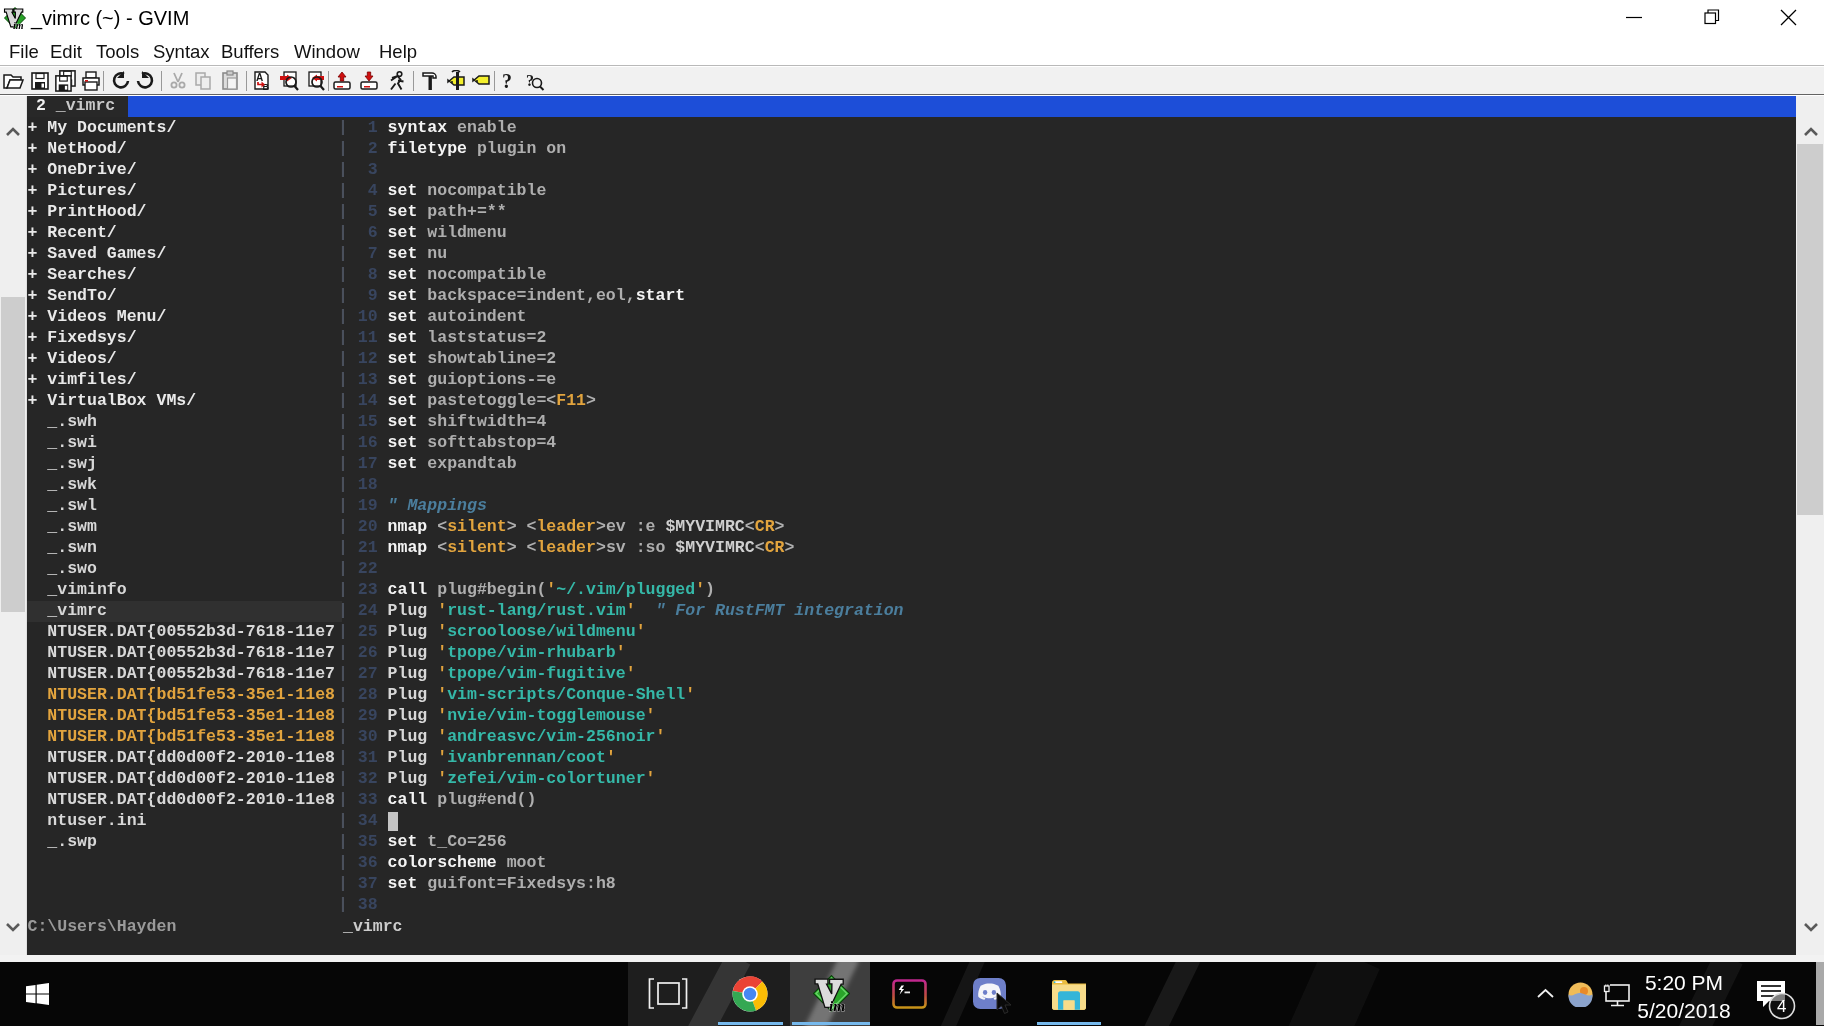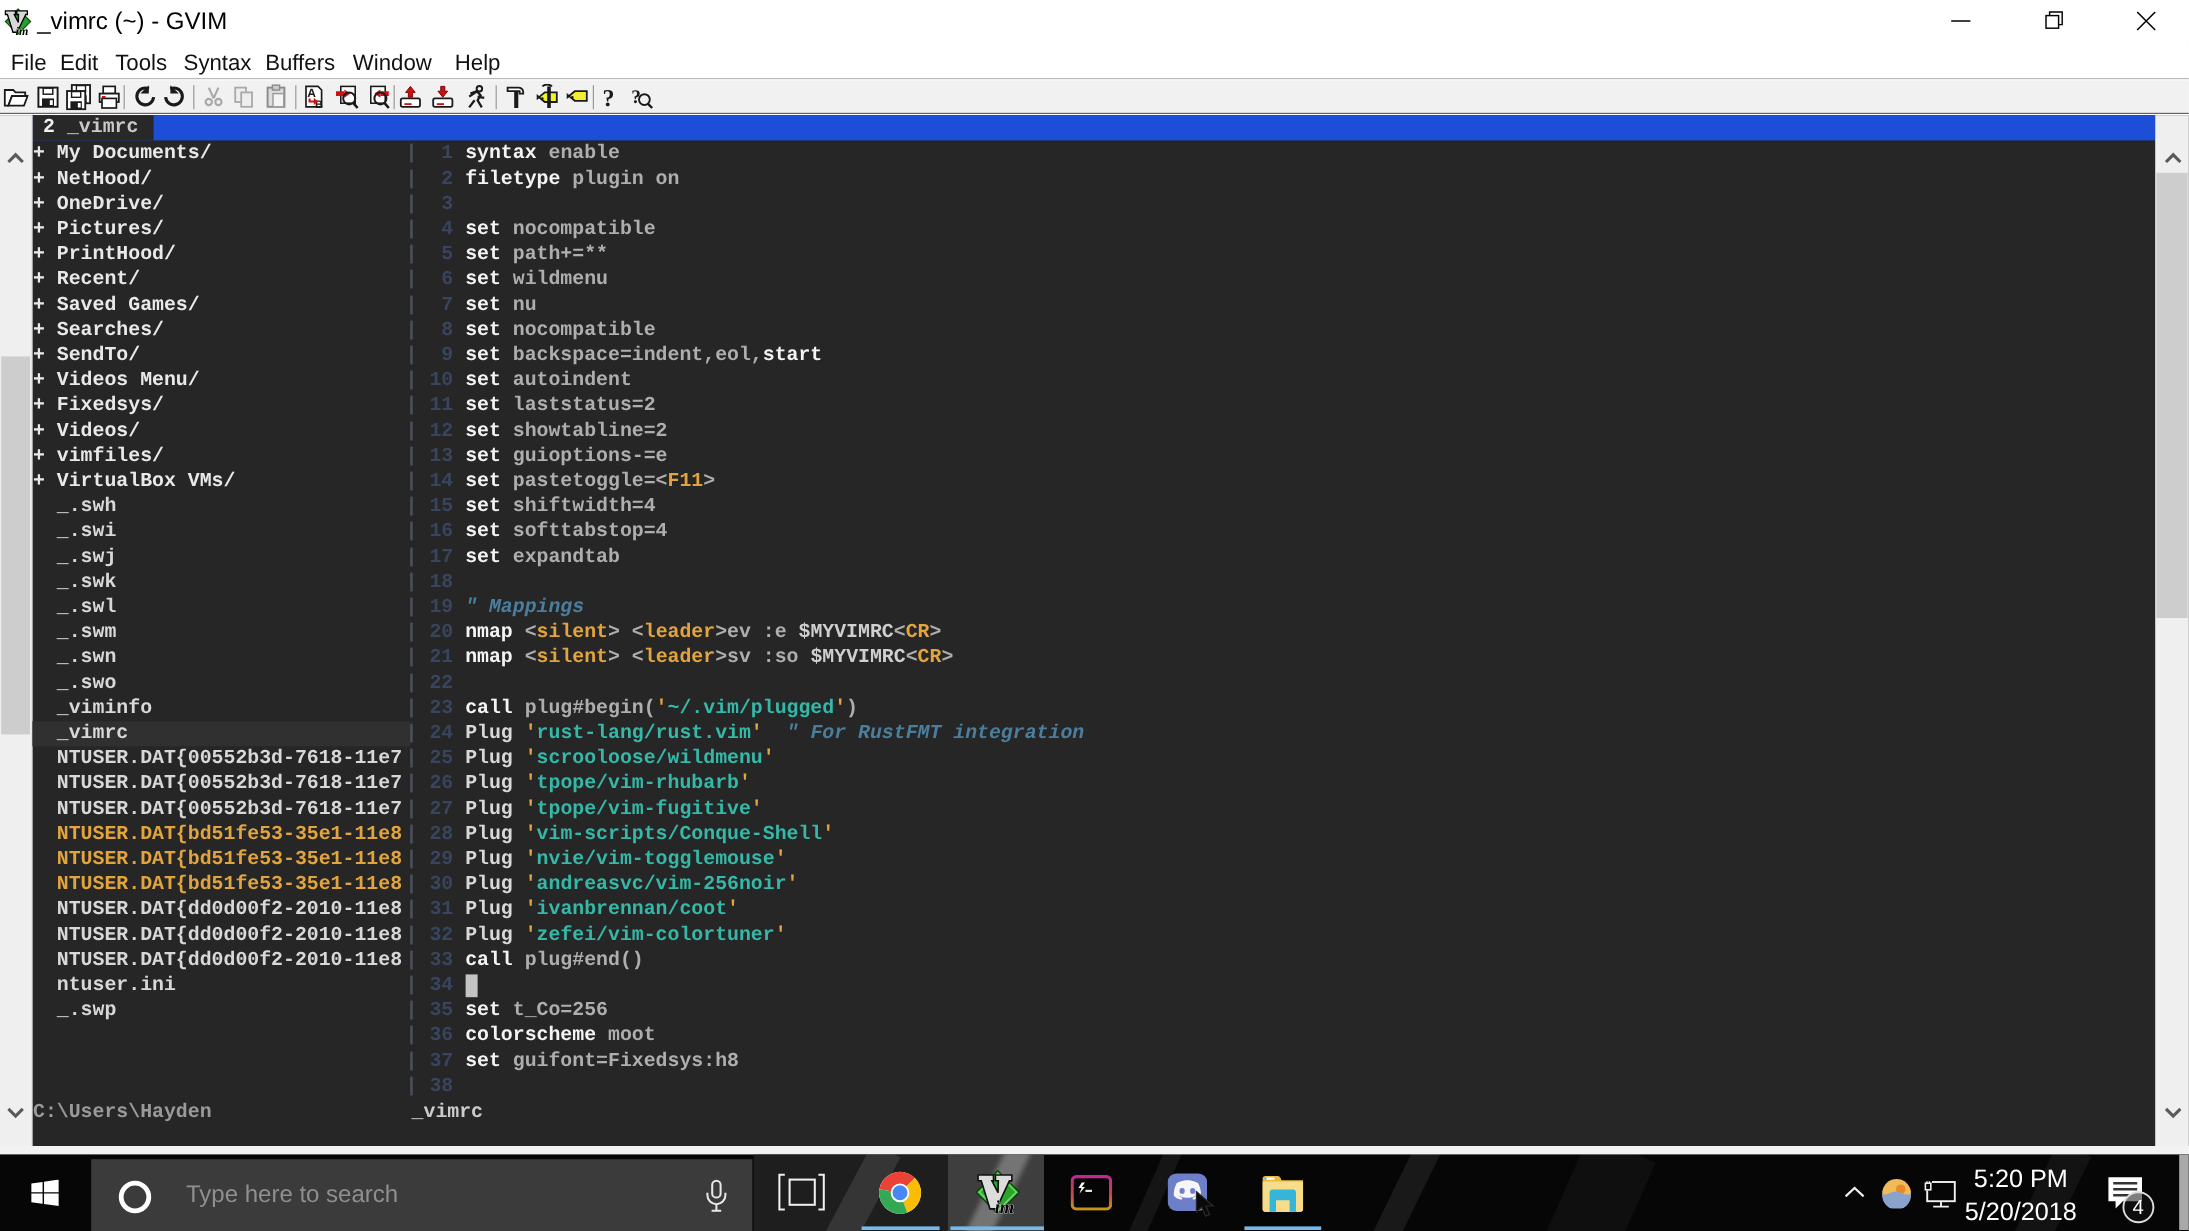--- a/index.html
+++ b/index.html
@@ -313,30 +313,20 @@
 <div id="task">
  <div class="abs" style="left:628px;top:0;width:162px;height:64px;background:#1e1e1e"></div>
  <div class="abs" style="left:700px;top:-10px;width:26px;height:110px;background:rgba(200,200,200,.14);transform:rotate(28deg)"></div>
  <div class="abs" style="left:1155px;top:-10px;width:22px;height:110px;background:rgba(200,200,200,.10);transform:rotate(26deg)"></div>
  <div class="abs" style="left:950px;top:-10px;width:14px;height:110px;background:rgba(200,200,200,.08);transform:rotate(24deg)"></div>
  <div class="abs" style="left:1300px;top:-10px;width:60px;height:110px;background:rgba(200,200,200,.05);transform:rotate(24deg)"></div>
  <div class="abs" style="left:1690px;top:-10px;width:30px;height:110px;background:rgba(200,200,200,.07);transform:rotate(26deg)"></div>
  <svg class="abs" style="left:26px;top:21px" width="23" height="22" viewBox="0 0 23 22">
 <path d="M0 3.2 9.5 1.9v8.6H0zM10.7 1.7 23 0v10.5H10.7zM0 11.6h9.5v8.6L0 18.9zM10.7 11.6H23V22l-12.3-1.7z" fill="#fff"></path>
       </svg>
- <div id="sbox">
- <svg class="abs" style="left:22px;top:17px" width="29" height="29" viewBox="0 0 29 29">
-          <circle cx="14.5" cy="14.5" r="11.5" fill="none" stroke="#fff" stroke-width="4"></circle>
-        </svg>
- <div class="t">Type here to search</div>
- <svg class="abs" style="left:510px;top:16px" width="22" height="30" viewBox="0 0 22 30">
-  <rect x="7.5" y="2" width="7" height="14" rx="3.5" fill="none" stroke="#e8e8e8" stroke-width="1.7"></rect>
-  <path d="M3.5 12v2a7.5 7.5 0 0 0 15 0v-2M11 22v5M7 27h8" fill="none" stroke="#e8e8e8" stroke-width="1.7"></path>
- </svg>
-</div>
  <svg class="abs" style="left:646px;top:15px" width="44" height="34" viewBox="0 0 44 34">
  <rect x="12" y="6" width="21" height="21" fill="none" stroke="#f0f0f0" stroke-width="1.7"></rect>
  <path d="M8 2H3.5v29H8 M36 2h4.5v29H36" fill="none" stroke="#f0f0f0" stroke-width="1.7"></path>
 </svg>
  <svg class="abs" style="left:732px;top:14px" width="36" height="36" viewBox="0 0 36 36">
  <circle cx="18" cy="18" r="17.5" fill="#fdfdfd"></circle>
  <path d="M18 18 L0.8 15 A17.5 17.5 0 0 1 30.4 5.6 Z" fill="#ea4335"></path>
  <path d="M18 18 L30.4 5.6 A17.5 17.5 0 0 1 24 34.4 Z" fill="#fbbc05"></path>
  <path d="M18 18 L24 34.4 A17.5 17.5 0 0 1 0.8 15 Z" fill="#34a853"></path>
  <circle cx="18" cy="18" r="7.8" fill="#fff"></circle>

